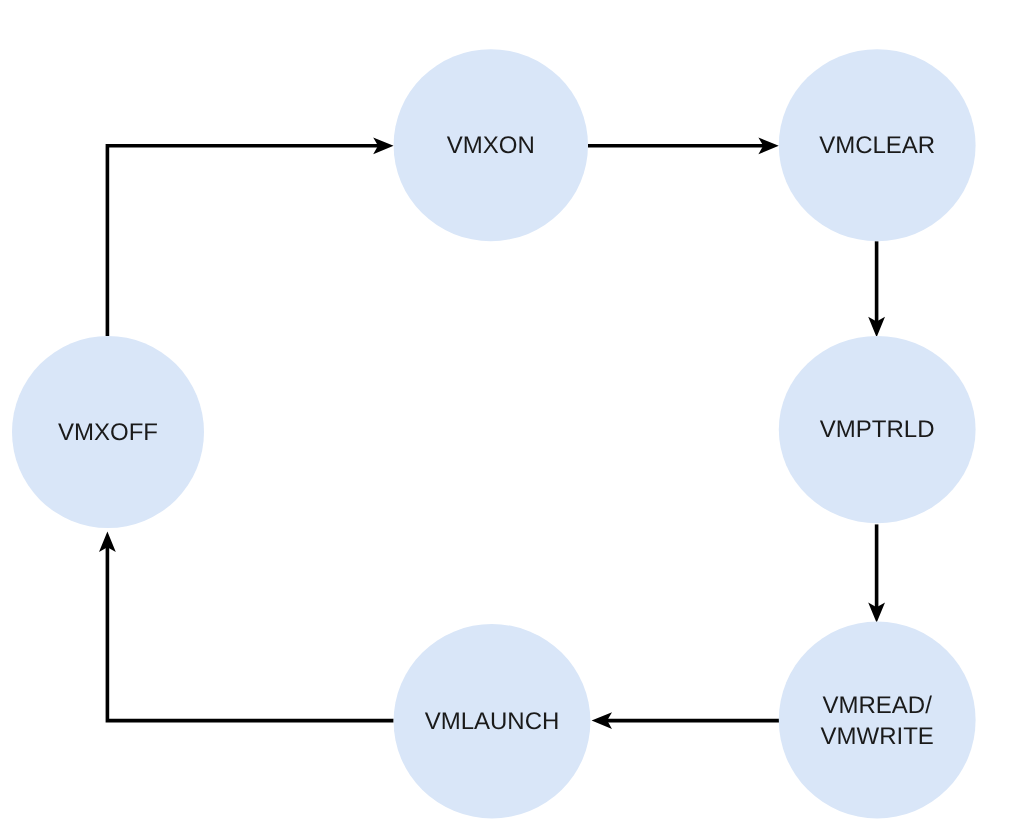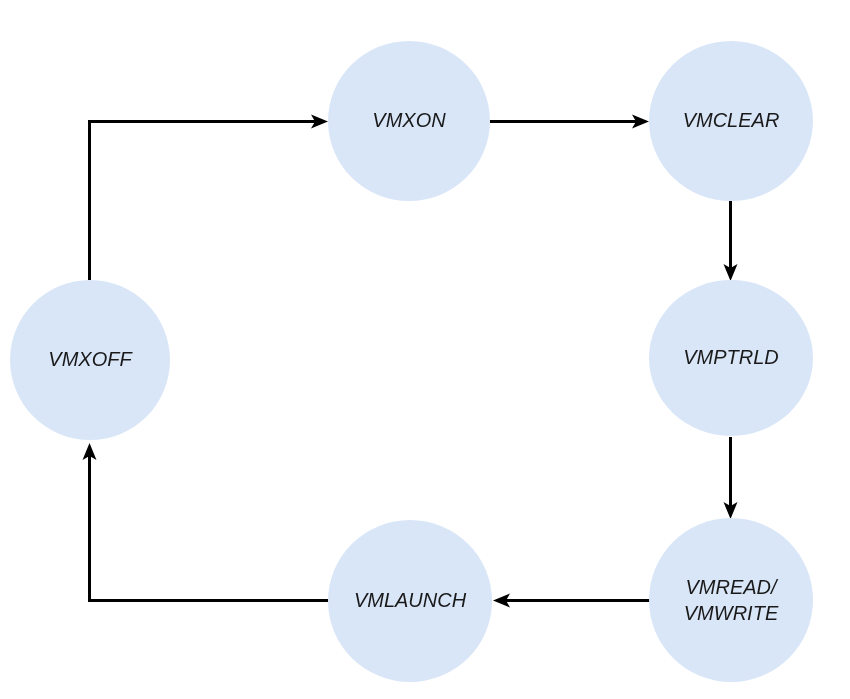--- a/index.html
+++ b/index.html
@@ -12,21 +12,20 @@
     width: 850px;
     height: 699px;
     overflow: hidden;
     font-family: "Liberation Sans", sans-serif;
   }
   #diagram-root {
     position: relative;
     width: 850px;
     height: 548px;
     background: #ffffff;
-    font-style: italic;
   }
   svg#flow-svg {
     display: block;
     width: 850px;
     height: 699px;
   }
   .node-shape {
     stroke: none;
   }
   .node-label {

